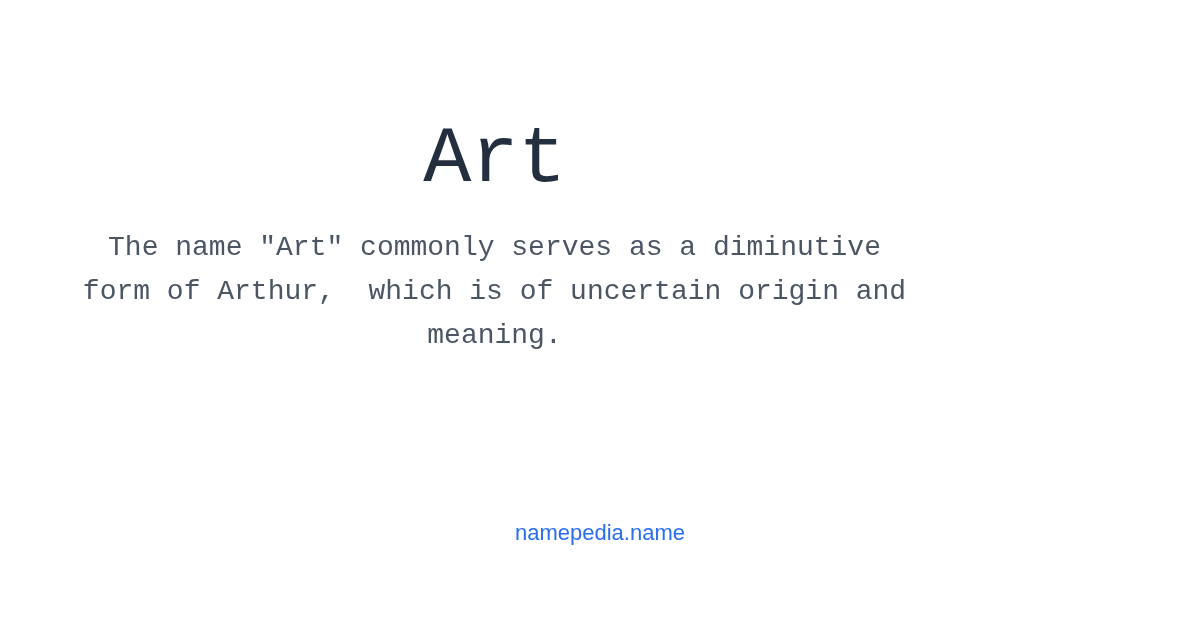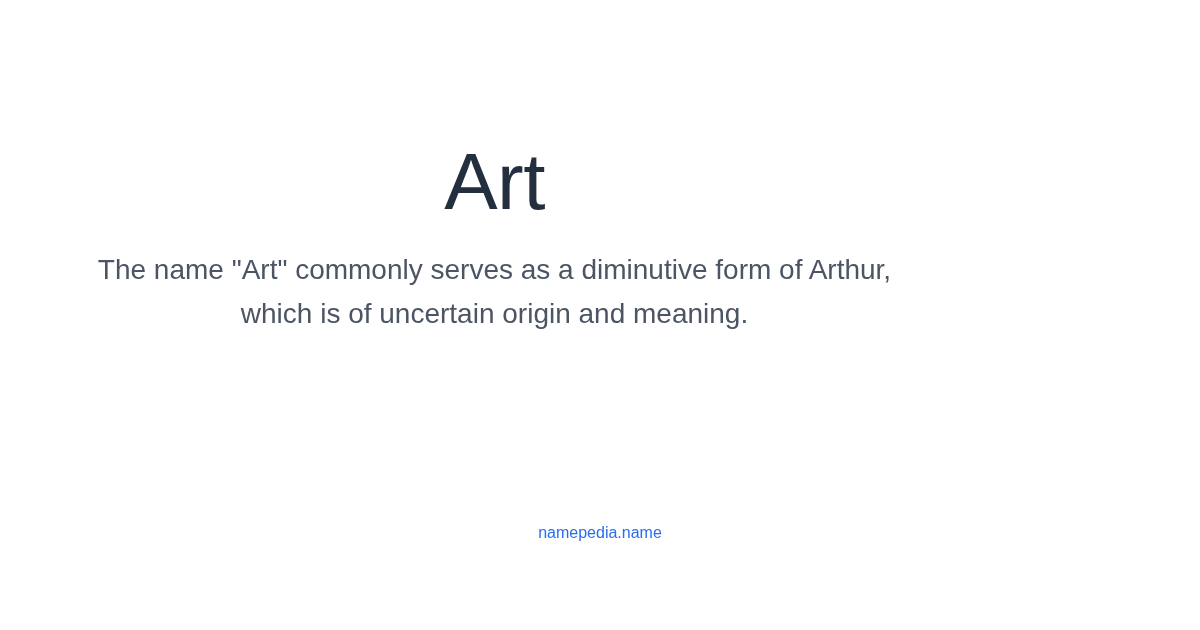--- a/index.html
+++ b/index.html
@@ -30,20 +30,21 @@
     left: 0;
     top: 0;
     width: 989px;
     height: 470px;
     display: flex;
     flex-direction: column;
     align-items: center;
     justify-content: center;
     box-sizing: border-box;
     padding: 12px 80px;
+    font-family: Liberation Mono, monospace;
   }
 
   .name-title {
     font-size: 80px;
     line-height: 96px;
     font-weight: 400;
     color: #232f3e;
     letter-spacing: -0.5px;
     margin: 0 0 18px 0;
     text-align: center;
@@ -69,21 +70,21 @@
     width: 1200px;
     height: 160px;
     display: flex;
     align-items: flex-start;
     justify-content: center;
     box-sizing: border-box;
     padding-top: 48px;
   }
 
   .site-link {
-    font-size: 16px;
+    font-size: 22px;
     line-height: 30px;
     font-weight: 400;
     color: #2a6ef0;
     text-decoration: none;
     text-align: center;
   }
 </style>
 </head>
 <body>
 

